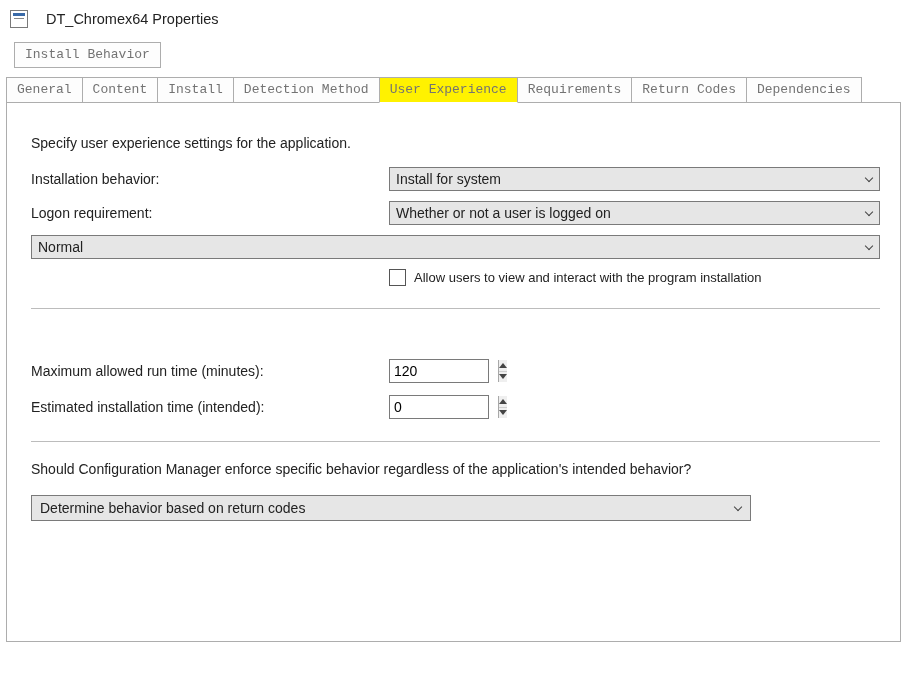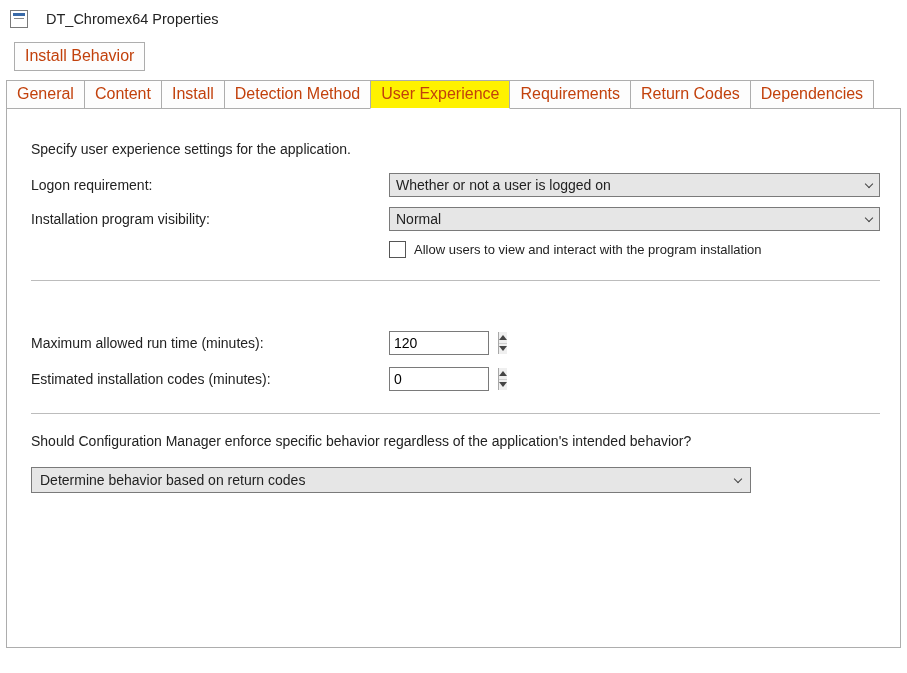--- a/index.html
+++ b/index.html
@@ -44,26 +44,27 @@
   .titlebar .title { font-size: 14.5px; }
   .tabarea { padding: 0 6px; }
   .tabrow { display: flex; align-items: flex-end; position: relative; }
   .tabrow.row1 { margin-bottom: -1px; z-index: 2; position: relative; padding-left: 8px; }
   .tabrow.row2 { z-index: 1; position: relative; }
   .tab {
     border: 1px solid #adadad;
     border-bottom: 1px solid #adadad;
     background: #fdfdfd;
     padding: 4px 10px 5px;
-    font-size: 16px;
-    color: #c2410c;
+    font-size: 13px;
+    color: #737373;
     margin-right: -1px;
     position: relative;
     cursor: default;
     white-space: nowrap;
+    font-family: Liberation Mono, monospace;
   }
   .tab.active {
     background: #fff;
     border-bottom: 1px solid #fff;
     z-index: 3;
   }
   .tab.highlight {
     background: #fff200;
     margin-top: 10px;
   }
@@ -202,31 +203,37 @@
       <div class="tab highlight active">User Experience</div>
       <div class="tab">Requirements</div>
       <div class="tab">Return Codes</div>
       <div class="tab">Dependencies</div>
     </div>
 
     <div class="panel">
 
       <div class="instr">Specify user experience settings for the application.</div>
 
+      <div class="form-row">
+        <div class="lbl">Installation behavior:</div>
+        <div class="dropdown">
+          <span class="dd-text">Install for system</span>
+          <span class="chev"></span>
+        </div>
+      </div>
 
       <div class="form-row">
         <div class="lbl">Logon requirement:</div>
         <div class="dropdown">
           <span class="dd-text">Whether or not a user is logged on</span>
           <span class="chev"></span>
         </div>
       </div>
 
       <div class="form-row">
-        <div class="lbl">Installation program visibility:</div>
         <div class="dropdown">
           <span class="dd-text">Normal</span>
           <span class="chev"></span>
         </div>
       </div>
 
       <div class="check-row">
         <span class="faux-check"></span>
         <span>Allow users to view and interact with the program installation</span>
       </div>
@@ -245,21 +252,21 @@
                 <span class="tri-up"></span>
               </div>
             <div>
                 <span class="tri-down"></span>
               </div>
           </div>
         </div>
       </div>
 
       <div class="spinner-row" style="margin-top:12px">
-        <div class="lbl">Estimated installation codes (minutes):</div>
+        <div class="lbl">Estimated installation time (intended):</div>
         <div class="spinner">
           <input type="text" value="0" style="">
           <div class="btns">
             <div>
                 <span class="tri-up"></span>
               </div>
             <div>
                 <span class="tri-down"></span>
               </div>
           </div>

